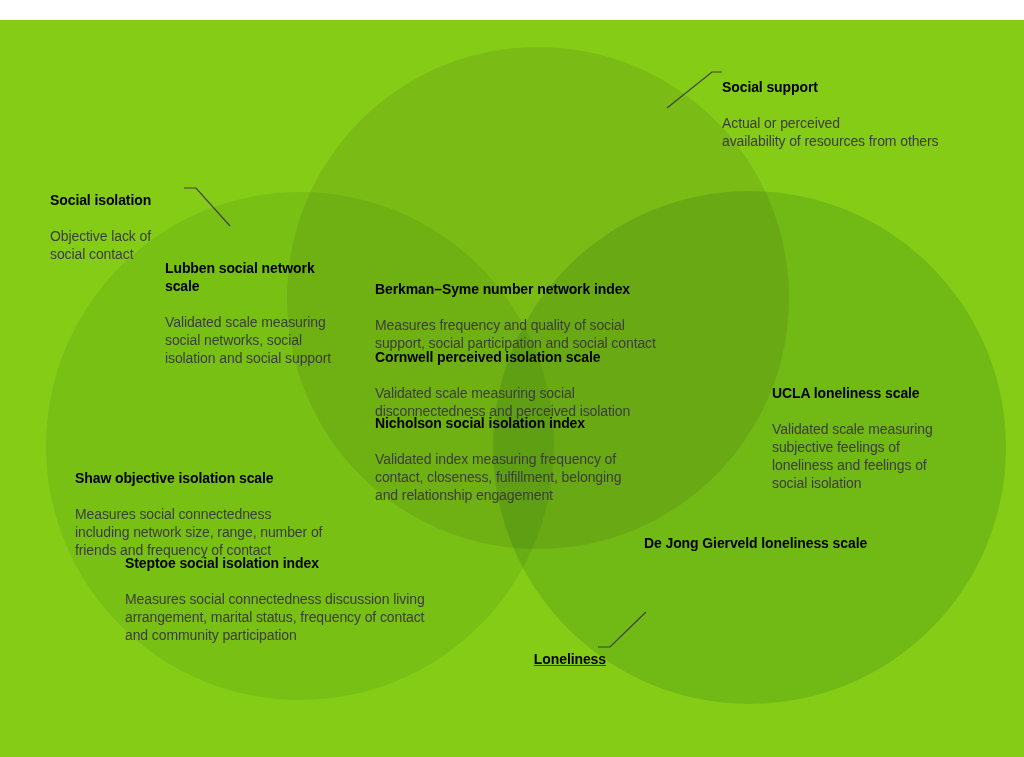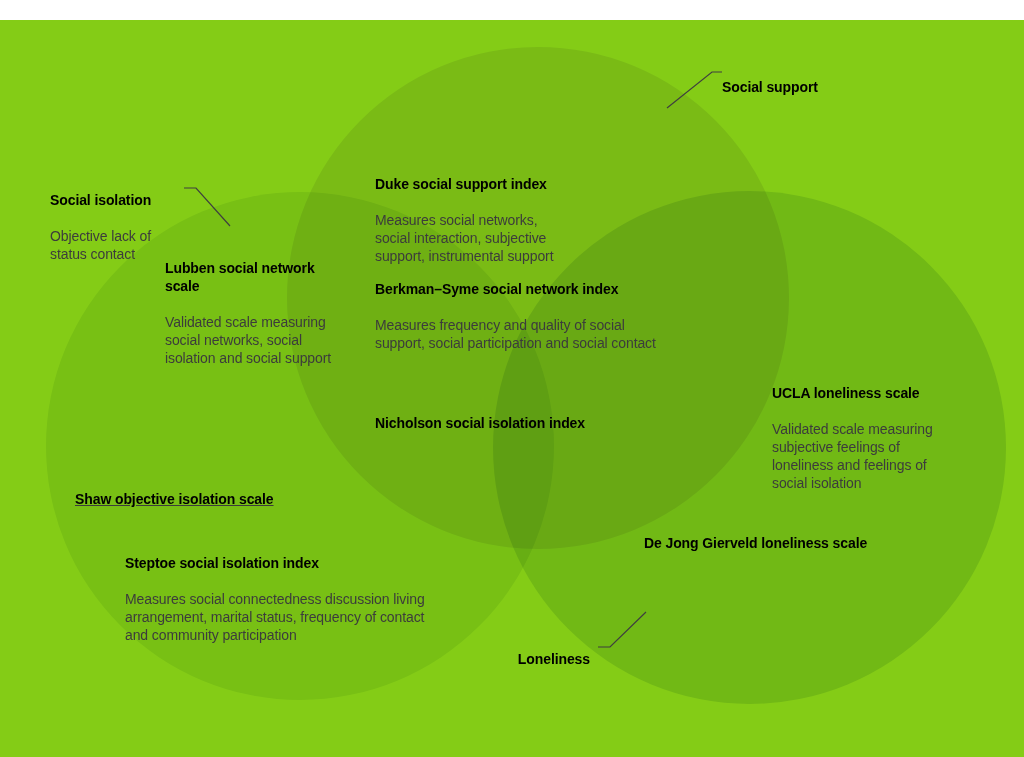--- a/index.html
+++ b/index.html
@@ -29,31 +29,31 @@
     pointer-events: none;
   }
 
   .txt { position: absolute; z-index: 2; white-space: pre-line; }
   .t   { font-weight: 700; color: #000000; white-space: pre-line; letter-spacing: -0.1px; }
   .d   { color: #3c3c3c; white-space: pre-line; letter-spacing: -0.1px; }
 
   
   .lbl-support   { left: 722px; top: 40px;  width: 280px; }
   .lbl-isolation { left: 50px;  top: 153px; width: 200px; }
-  .lbl-loneliness{ left: 398px; top: 612px; width: 200px; text-align: right; }
+  .lbl-loneliness{ left: 414px; top: 612px; width: 200px; text-align: right; text-decoration: underline; }
   .lbl-loneliness .t { margin-right: 8px; }
 
   
   .e-duke     { left: 375px; top: 137px; width: 300px; }
   .e-lubben   { left: 165px; top: 221px; width: 240px; }
   .e-berkman  { left: 375px; top: 242px; width: 345px; }
   .e-cornwell { left: 375px; top: 310px; width: 330px; }
   .e-nicholson{ left: 375px; top: 376px; width: 330px; }
   .e-cudjoe   { left: 75px;  top: 324px; width: 260px; }
-  .e-shaw     { left: 75px;  top: 452px; width: 320px; text-decoration: underline; }
+  .e-shaw     { left: 75px;  top: 431px; width: 320px; }
   .e-steptoe  { left: 125px; top: 516px; width: 370px; }
   .e-ucla     { left: 772px; top: 346px; width: 230px; }
   .e-dejong   { left: 644px; top: 496px; width: 300px; }
 </style>
 </head>
 <body>
 
 <div class="stage">
 
   <div class="circle circle-support" style="background-color: rgb(235, 234, 244);"></div>
@@ -61,61 +61,68 @@
   <div class="circle circle-loneliness" style="background-color: rgb(219, 231, 243);"></div>
 
   <svg class="connectors" width="1024" height="757">
     <polyline points="667,88 712,52 722,52" fill="none" stroke="#3f3f3f" stroke-width="1.2"></polyline>
     <polyline points="184,168 196,168 230,206" fill="none" stroke="#3f3f3f" stroke-width="1.2"></polyline>
     <polyline points="598,627 610,627 646,592" fill="none" stroke="#3f3f3f" stroke-width="1.2"></polyline>
   </svg>
 
   <div class="txt lbl-support">
     <div class="t">Social support</div>
+    <div class="d">Actual or perceived
+availability of resources from others</div>
   </div>
 
   <div class="txt lbl-isolation">
     <div class="t">Social isolation</div>
     <div class="d">Objective lack of
-status contact</div>
+social contact</div>
   </div>
 
   <div class="txt lbl-loneliness">
     <div class="t">Loneliness</div>
   </div>
 
-  <div class="txt e-duke">
-    <div class="t">Duke social support index</div>
-    <div class="d">Measures social networks,
-social interaction, subjective
-support, instrumental support</div>
-  </div>
 
   <div class="txt e-lubben">
     <div class="t">Lubben social network
 scale</div>
     <div class="d">Validated scale measuring
 social networks, social
 isolation and social support</div>
   </div>
 
   <div class="txt e-berkman">
-    <div class="t">Berkman–Syme social network index</div>
+    <div class="t">Berkman–Syme number network index</div>
     <div class="d">Measures frequency and quality of social
 support, social participation and social contact</div>
   </div>
 
+  <div class="txt e-cornwell">
+    <div class="t">Cornwell perceived isolation scale</div>
+    <div class="d">Validated scale measuring social
+disconnectedness and perceived isolation</div>
+  </div>
 
   <div class="txt e-nicholson">
     <div class="t">Nicholson social isolation index</div>
+    <div class="d">Validated index measuring frequency of
+contact, closeness, fulfillment, belonging
+and relationship engagement</div>
   </div>
 
 
   <div class="txt e-shaw">
     <div class="t">Shaw objective isolation scale</div>
+    <div class="d">Measures social connectedness
+including network size, range, number of
+friends and frequency of contact</div>
   </div>
 
   <div class="txt e-steptoe">
     <div class="t">Steptoe social isolation index</div>
     <div class="d">Measures social connectedness discussion living
 arrangement, marital status, frequency of contact
 and community participation</div>
   </div>
 
   <div class="txt e-ucla">

